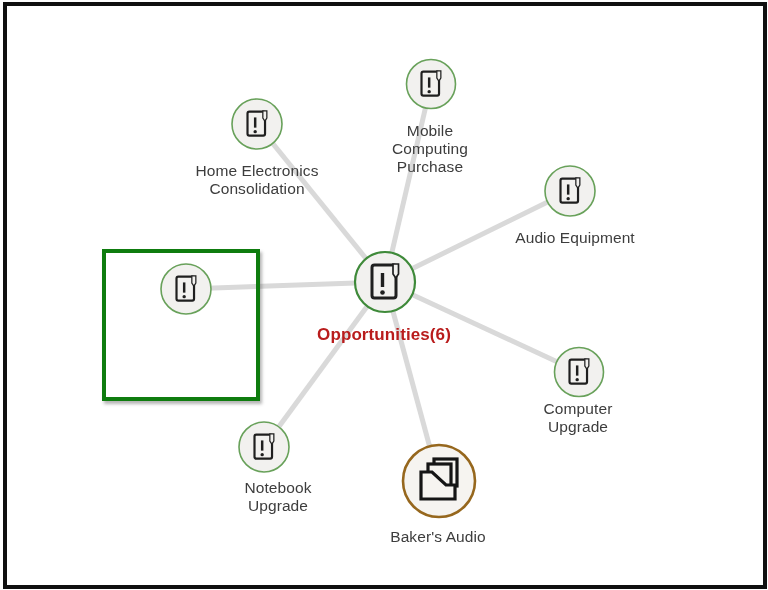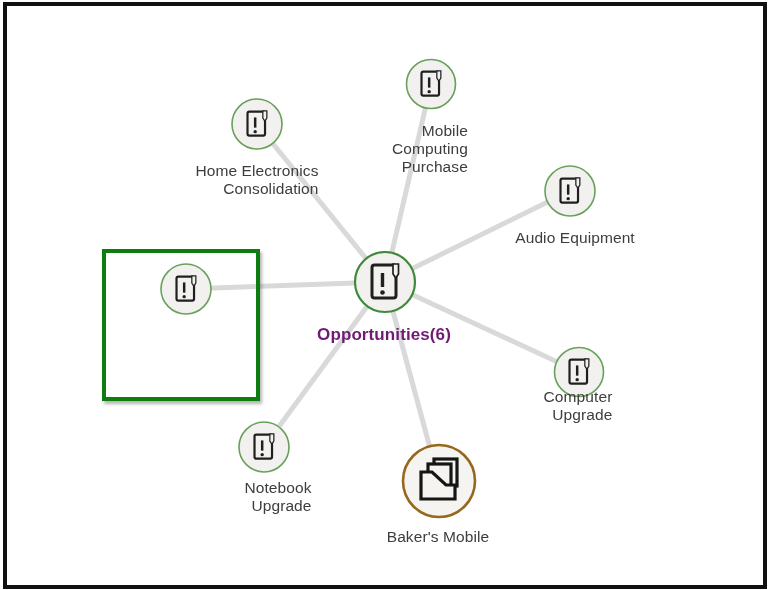--- a/index.html
+++ b/index.html
@@ -5,23 +5,23 @@
   html,body{margin:0;padding:0;background:#ffffff;}
   body{width:768px;height:590px;overflow:hidden;font-family:"Liberation Sans",sans-serif;}
   .stage{position:relative;width:768px;height:590px;background:#ffffff;}
   .frame{position:absolute;left:3px;top:2px;right:1px;bottom:1px;border:4px solid #101010;pointer-events:none;z-index:5;}
   svg.graph{position:absolute;left:0;top:0;z-index:1;}
   .edge{stroke:#d9d9d9;stroke-width:5;}
   .node-circle{fill:#f2f1ef;}
   .sat-ring{stroke:#68a15a;stroke-width:1.6;}
   .central-ring{stroke:#3f8a3a;stroke-width:2.2;}
   .account-ring{stroke:#96671d;stroke-width:2.6;fill:#f6f4f0;}
-  .label{position:absolute;transform:translateX(-50%);text-align:right;white-space:pre-line;
+  .label{position:absolute;transform:translateX(-50%);text-align:center;white-space:pre-line;
          font-size:15.5px;line-height:18px;color:#3d3d3d;z-index:3;letter-spacing:.1px;}
-  .label.bold{font-weight:700;font-size:17px;color:#701a75;}
+  .label.bold{font-weight:700;font-size:17px;color:#b91c1c;}
   .selection{position:absolute;left:102px;top:249px;width:150px;height:144px;
              border:4px solid #0e7c0e;box-shadow:2px 3px 3px rgba(90,90,90,.45);z-index:2;}
 </style>
 </head>
 <body>
 
 <div class="stage">
 
   <svg class="graph" width="768" height="590" viewBox="0 0 768 590">
     <defs>
@@ -85,20 +85,20 @@
 
   <div class="selection"></div>
 
   <div class="label bold" style="left:384px;top:326px">Opportunities(6)</div>
   <div class="label" style="left:430px;top:122px">Mobile
 Computing
 Purchase</div>
   <div class="label" style="left:257px;top:162px">Home Electronics
 Consolidation</div>
   <div class="label" style="left:575px;top:229px">Audio Equipment</div>
-  <div class="label" style="left:578px;top:388px">Computer
+  <div class="label" style="left:578px;top:400px">Computer
 Upgrade</div>
   <div class="label" style="left:278px;top:479px">Notebook
 Upgrade</div>
-  <div class="label" style="left:438px;top:528px">Baker's Mobile</div>
+  <div class="label" style="left:438px;top:528px">Baker's Audio</div>
 
   <div class="frame"></div>
 </div>
 
 </body></html>

